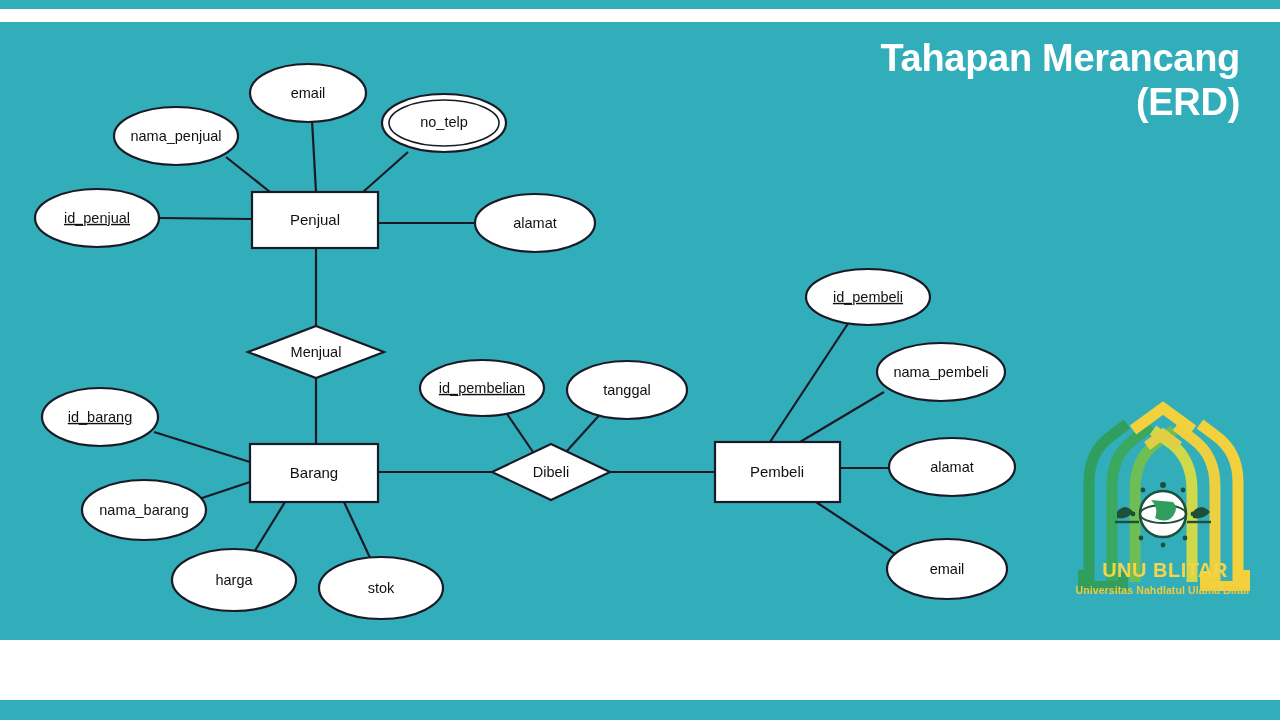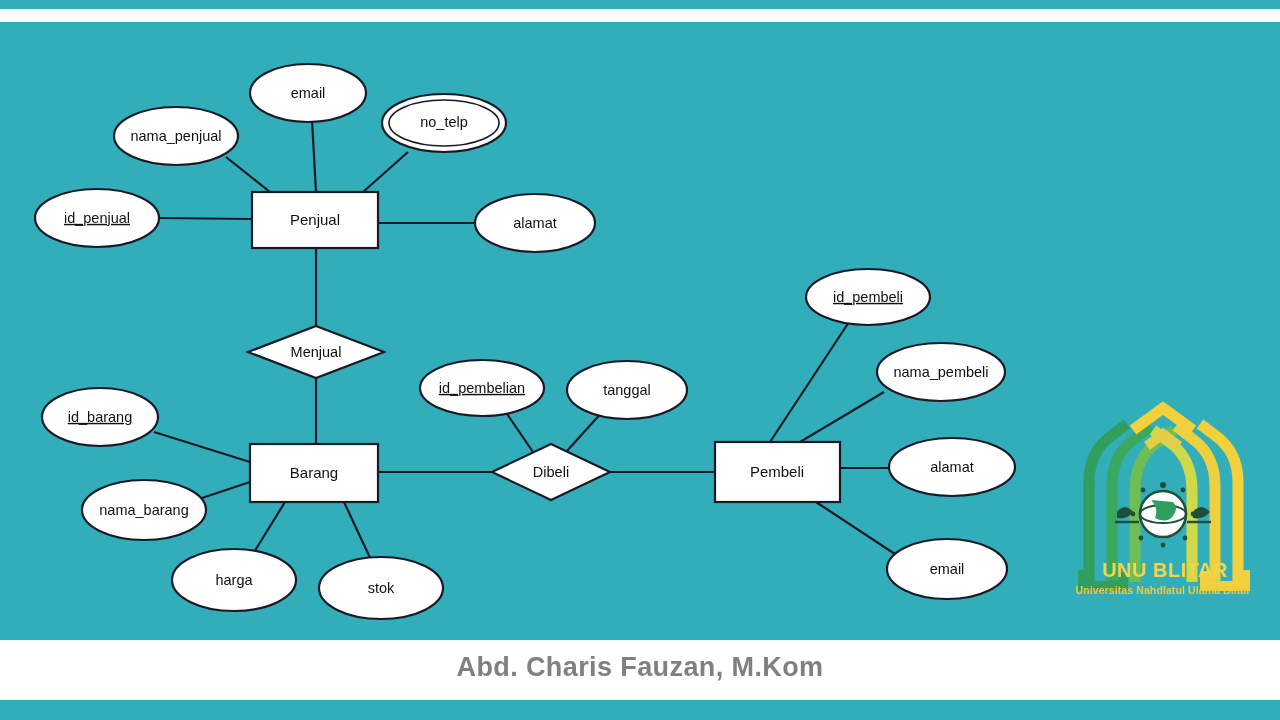--- a/index.html
+++ b/index.html
@@ -276,20 +276,22 @@
     </g>
 
     <g>
       <ellipse class="erd-shape-fill" cx="947" cy="569" rx="60" ry="30"></ellipse>
       <text class="erd-label" x="947" y="570">email</text>
     </g>
 
   </svg>
 
   <div id="slide-title">
+    <span class="tline">Tahapan Merancang</span>
+    <span class="tline">(ERD)</span>
   </div>
 
   <svg id="unu-logo" viewBox="0 0 215 212">
     <g>
 
       <path d="M34 192 L34 92 Q34 62 56 46 L72 34" fill="none" stroke="#2f9e5e" stroke-width="11"></path>
       <path d="M57 192 L57 96 Q57 66 78 50 L96 36" fill="none" stroke="#3aa85f" stroke-width="11"></path>
       <path d="M80 192 L80 100 Q80 70 100 54 L119 40" fill="none" stroke="#6fbd55" stroke-width="11"></path>
       <path d="M137 192 L137 100 Q137 70 117 54 L98 40" fill="none" stroke="#cfd94a" stroke-width="11"></path>
       <path d="M160 192 L160 96 Q160 66 139 50 L121 36" fill="none" stroke="#edd040" stroke-width="11"></path>
@@ -317,16 +319,15 @@
       <path d="M62 122 Q70 112 78 122 Q72 130 62 128 Z" fill="#1d4f3a"></path>
       <path d="M138 122 Q146 112 155 122 Q148 130 138 128 Z" fill="#1d4f3a"></path>
       <path d="M60 132 L84 132" stroke="#1d4f3a" stroke-width="2.4"></path>
       <path d="M132 132 L156 132" stroke="#1d4f3a" stroke-width="2.4"></path>
     </g>
     <text class="logo-text-main" x="110" y="187">UNU BLITAR</text>
     <text class="logo-text-sub" x="108" y="204">Universitas Nahdlatul Ulama Blitar</text>
   </svg>
 
   <div class="band-footer"></div>
-  <div id="presenter-name">Abd. Charis Fauzan, M.Kom</div>
   <div class="band-bottom-teal"></div>
 
 </div>
 
 </body></html>

